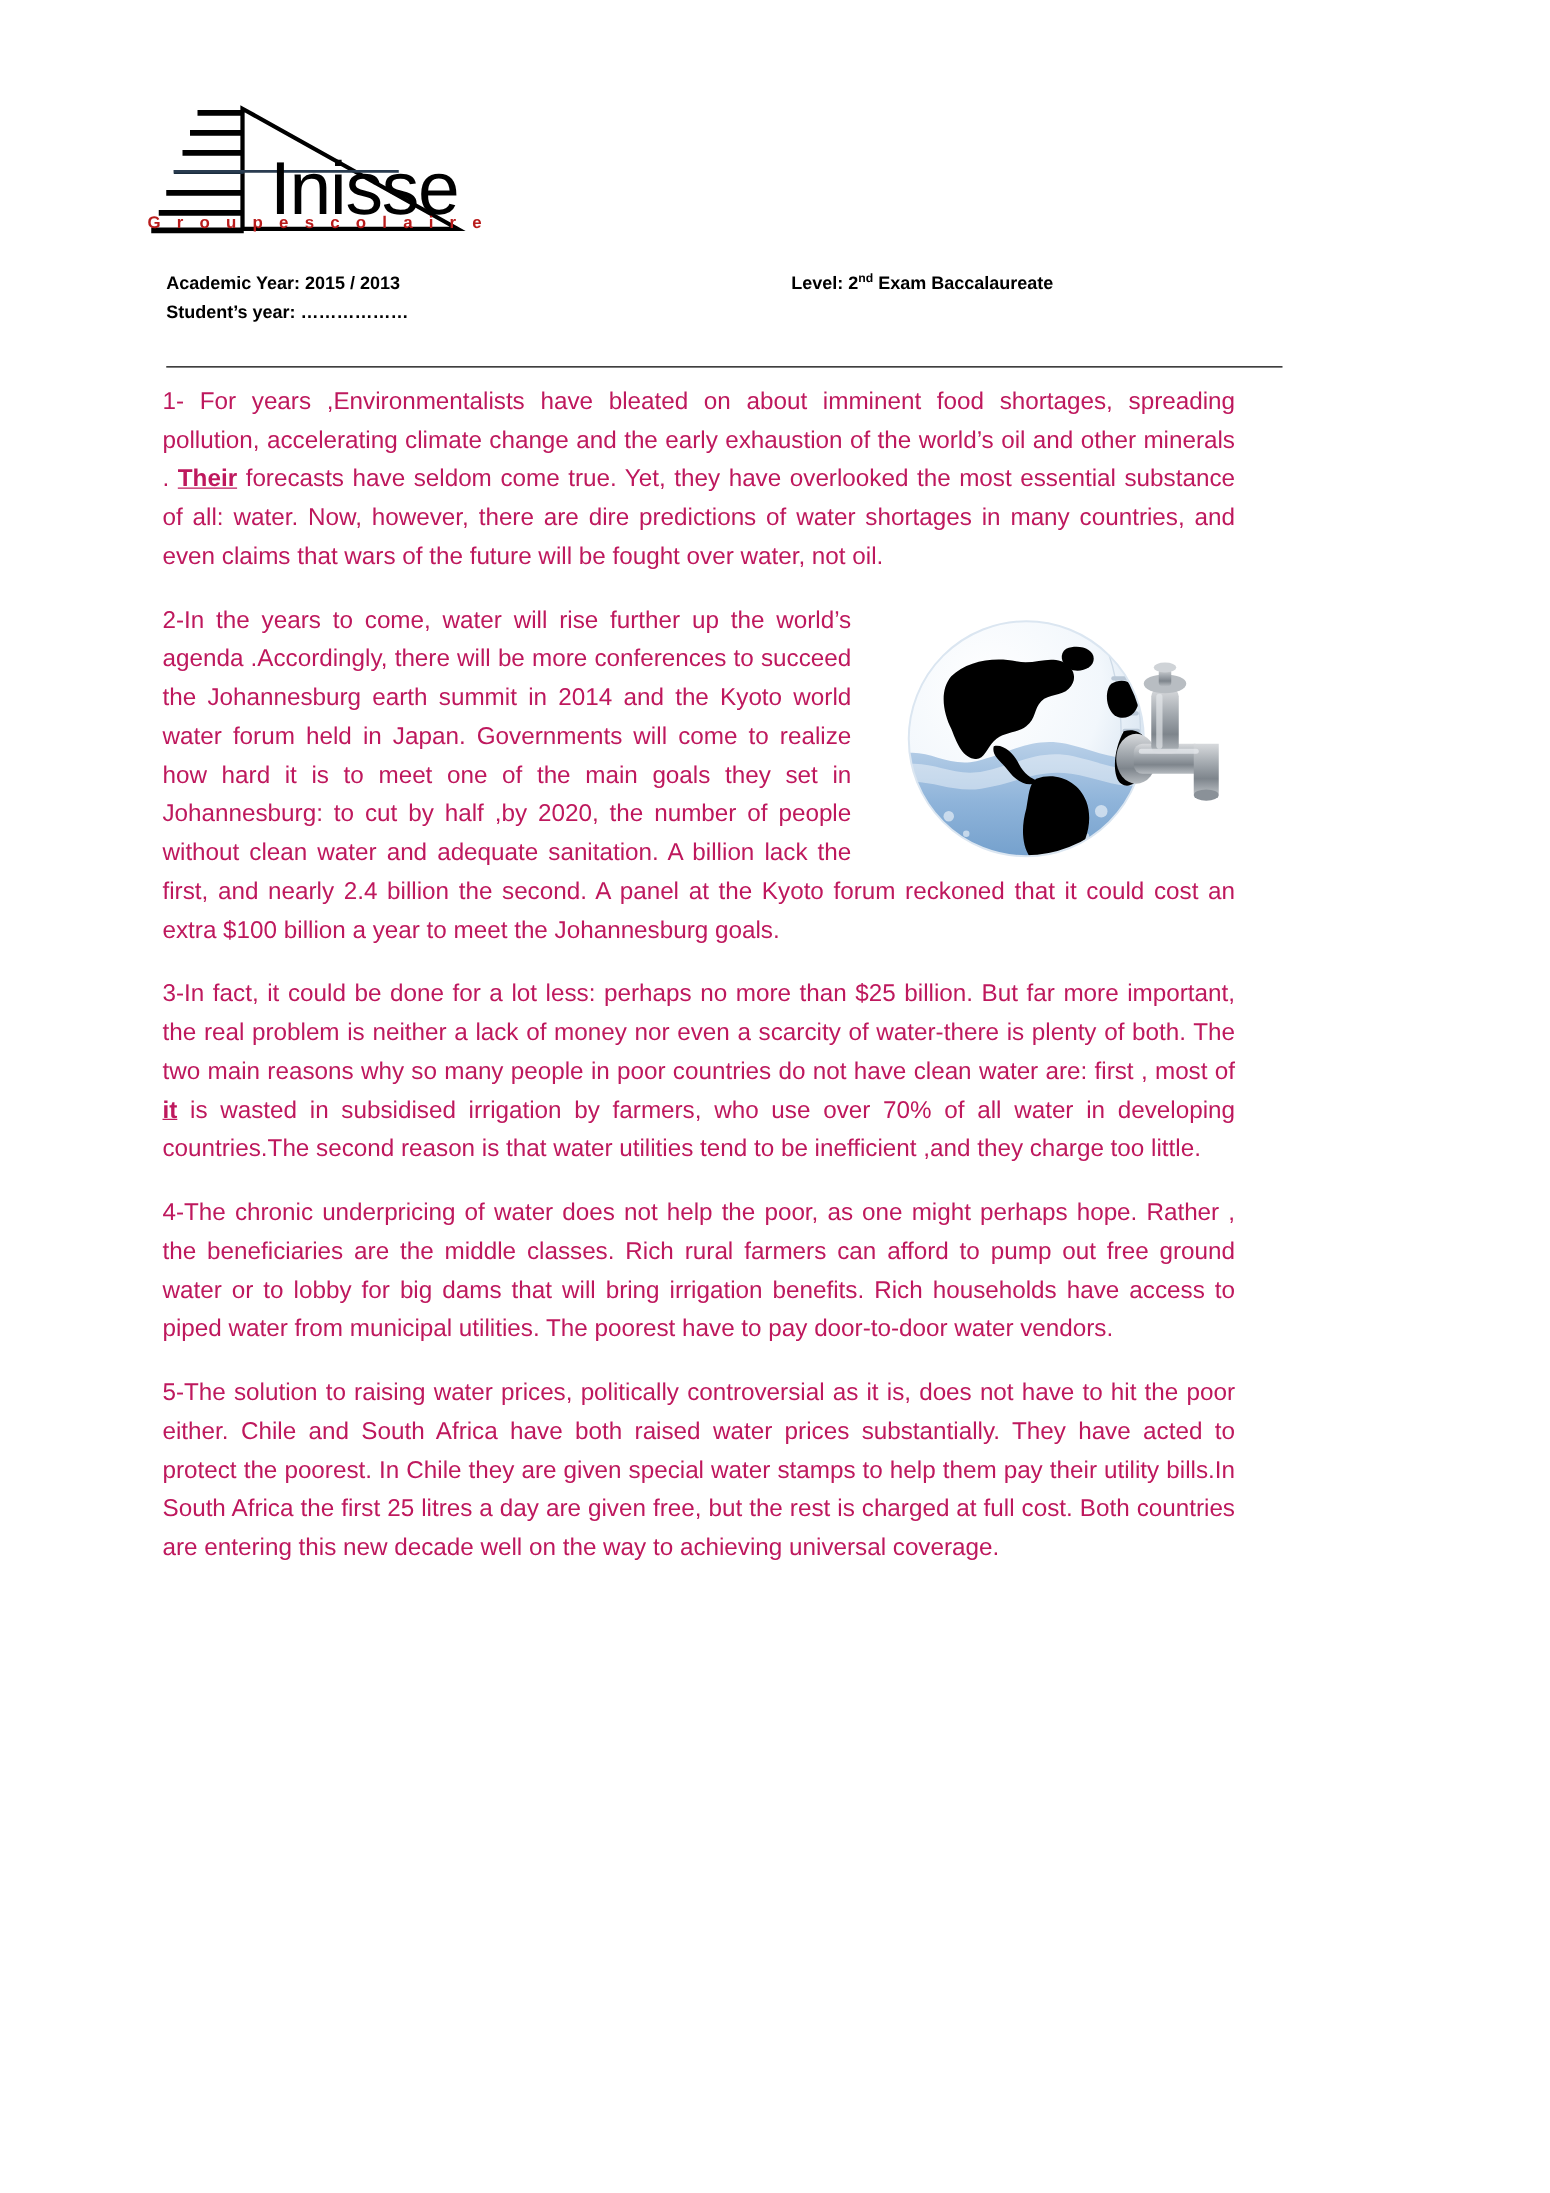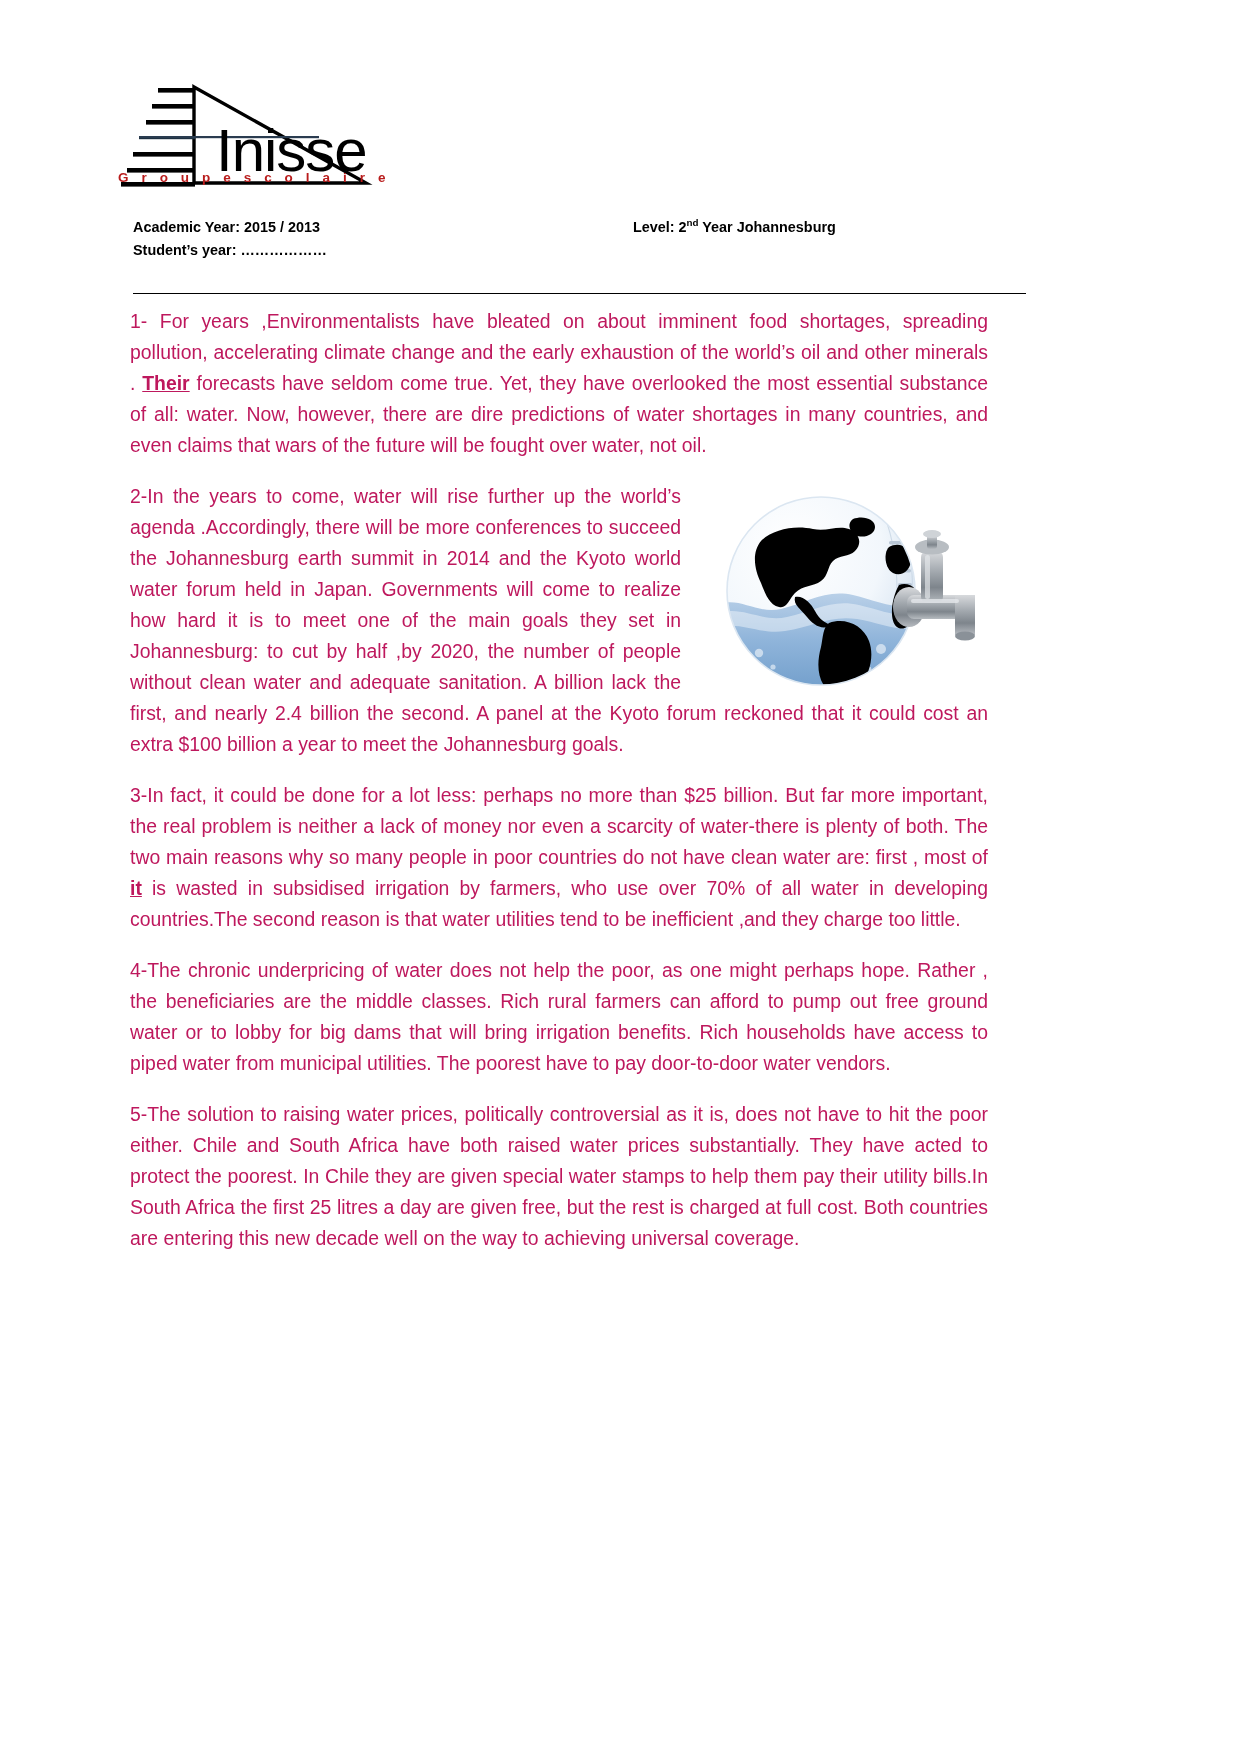--- a/index.html
+++ b/index.html
@@ -128,21 +128,21 @@
       <rect x="21" y="58" width="180" height="2.2" fill="#2a3c50"></rect>
     </svg>
 
     <div style="position:absolute; left:98px; top:43px; font-size:60px; font-weight:400; letter-spacing:-1px; line-height:1; font-family:'Liberation Sans', sans-serif;">Inisse</div>
   </div>
   <div class="logo-tagline">G r o u p e   s c o l a i r e</div>
 
   <div class="header-info">
     <div class="header-row">
       <div class="header-left">Academic Year: 2015 / 2013</div>
-      <div class="header-right"><span>Level: 2</span><sup>nd</sup><span> Year Johannesburg</span></div>
+      <div class="header-right"><span>Level: 2</span><sup>nd</sup><span> Exam Baccalaureate</span></div>
     </div>
     <div class="header-row">
       <div class="header-right">Student’s year: ………………</div>
     </div>
   </div>
 
   <div class="header-rule"></div>
 
   <div class="body-wrap">
 

